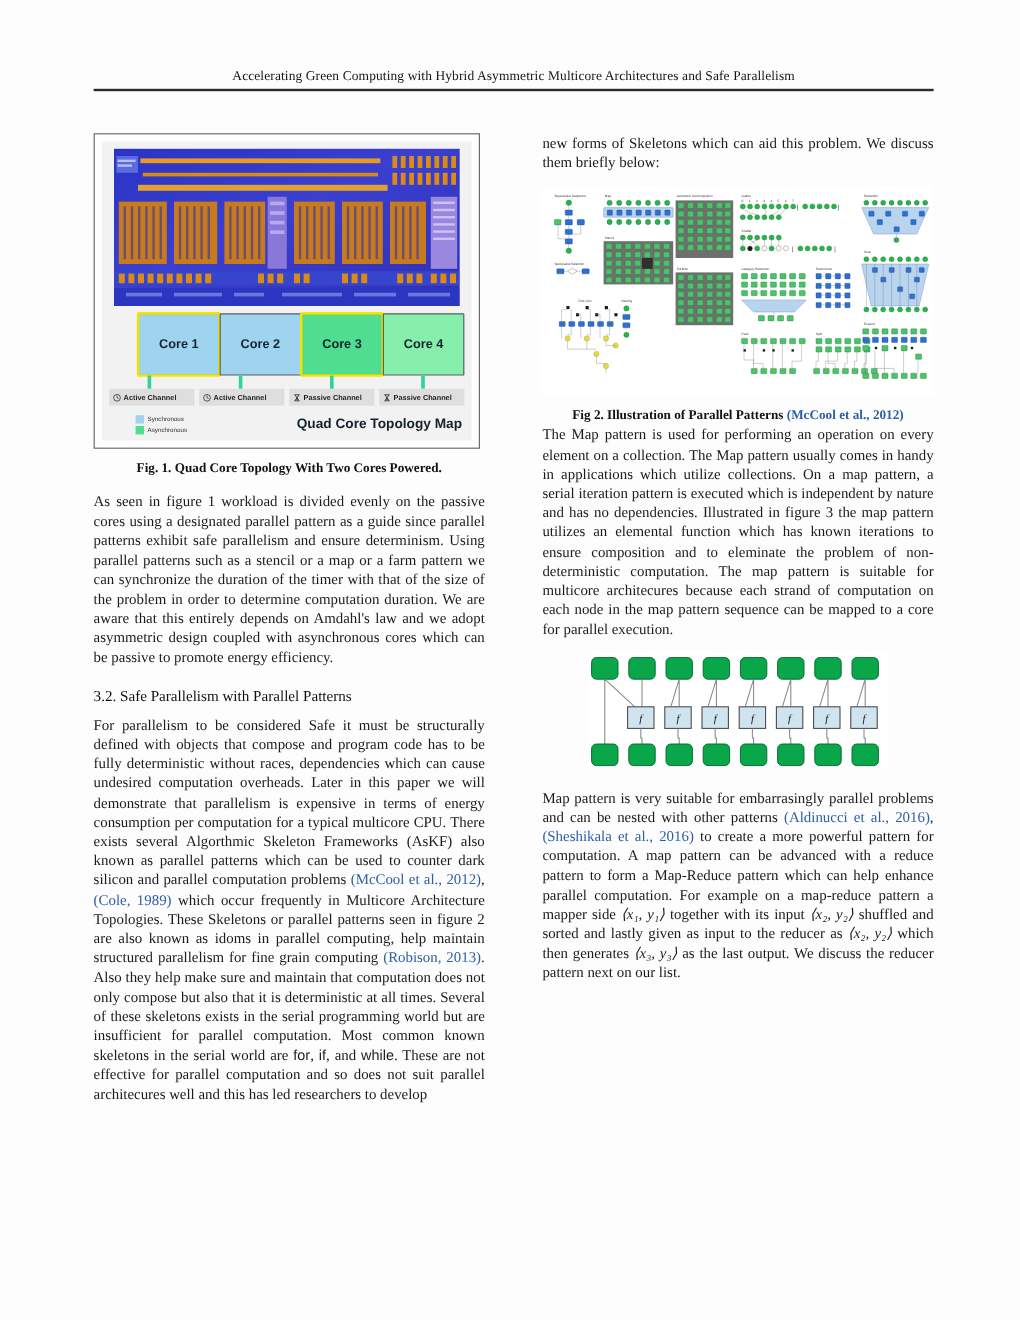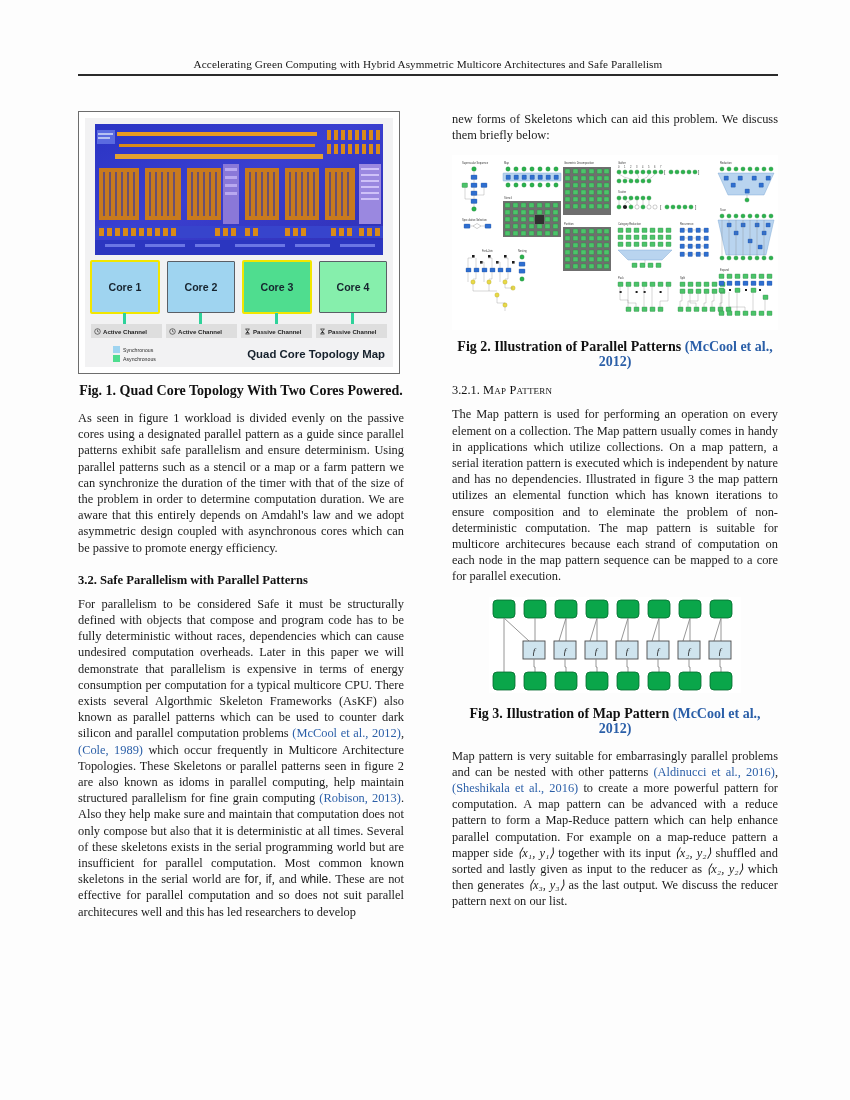--- a/index.html
+++ b/index.html
@@ -71,38 +71,38 @@
     color: #1b1b1b;
   }
 
   .cite { color: #2b5fa8; }
   .mono { font-family: Liberation Sans, sans-serif; font-size: 12px; }
   .math { font-family: "Liberation Serif", serif; font-style: italic; }
 
   h3.sec {
     margin: 17px 0 8px 0;
     font-size: 12.6px;
-    font-weight: bold;
+    font-weight: normal;
     color: #111;
     line-height: 15px;
   }
   h4.subsec {
     margin: 14px 0 8px 0;
     font-size: 12.4px;
     font-weight: normal;
     color: #111;
     line-height: 15px;
   }
   h4.subsec .sc {
     font-variant: small-caps;
     letter-spacing: 0.2px;
   }
 
   .figcap {
-    font-size: 14px;
+    font-size: 11px;
     font-weight: bold;
     line-height: 15px;
     text-align: center;
     color: #111;
     margin: 9px 0 0 0;
   }
   .figcap-left { text-align: center; }
 
   
   .fig1-frame {
@@ -127,21 +127,21 @@
     overflow: hidden;
     background: #2a37c8;
   }
   .die svg { display: block; }
 
   .core-row {
     position: absolute;
     left: 6px; top: 143px;
     width: 296px; height: 52px;
     display: flex;
-    justify-content: space-between;
+    justify-content: flex-end;
     align-items: stretch;
   }
   .core-box {
     width: 68px;
     border: 1.1px solid #5a5f66;
     box-sizing: border-box;
     display: flex;
     align-items: center;
     justify-content: center;
     font-family: "Liberation Sans", sans-serif;
@@ -973,21 +973,20 @@
               <rect x="307" y="156" width="5" height="4.4" rx="0.5"></rect>
             <rect x="315" y="156" width="5" height="4.4" rx="0.5"></rect>
           </g>
           <path class="ln" d="M269 137 V150 H269 V156 M285 137 V148 H285 V156 M301 137 V150 H301 V156 M313 144 V150 H313 V156
                                M277 137 V152 H293 V156"></path>
         </svg>
       </div>
 
       <div class="figcap"><span>Fig 2. Illustration of Parallel Patterns </span><span class="cite">(McCool et al., 2012)</span></div>
 
-      <h4 class="subsec"><span>3.2.1. </span><span class="sc">Map Pattern</span></h4>
 
       <p class="body">The Map pattern is used for performing an operation on every element on a collection. The Map pattern usually comes in handy in applications which utilize collections. On a map pattern, a serial iteration pattern is executed which is independent by nature and has no dependencies. Illustrated in figure 3 the map pattern utilizes an elemental function which has known iterations to ensure composition and to eleminate the problem of non-deterministic computation. The map pattern is suitable for multicore architecures because each strand of computation on each node in the map pattern sequence can be mapped to a core for parallel execution.</p>
 
       <div class="spacer-md"></div>
 
       <div class="fig3-wrap">
         <svg width="252" height="96" viewBox="0 0 252 96" xmlns="http://www.w3.org/2000/svg">
           <style>
             .g3 { fill: #0aa64a; stroke: #046b2e; stroke-width: 0.8; }
             .fn { fill: #cfe4ee; stroke: #4a4a4a; stroke-width: 0.9; }
@@ -1040,21 +1039,20 @@
             <rect x="66" y="75" width="22" height="18" rx="4"></rect>
             <rect x="97" y="75" width="22" height="18" rx="4"></rect>
             <rect x="128" y="75" width="22" height="18" rx="4"></rect>
             <rect x="159" y="75" width="22" height="18" rx="4"></rect>
             <rect x="190" y="75" width="22" height="18" rx="4"></rect>
             <rect x="221" y="75" width="22" height="18" rx="4"></rect>
           </g>
         </svg>
       </div>
 
-      <div class="figcap"><span>Fig 3. Illustration of Map Pattern </span><span class="cite">(McCool et al., 2012)</span></div>
 
       <div class="spacer-md"></div>
 
       <p class="body"><span>Map pattern is very suitable for embarrasingly parallel problems and can be nested with other patterns </span><span class="cite">(Aldinucci et al., 2016)</span><span>, </span><span class="cite">(Sheshikala et al., 2016)</span><span> to create a more powerful pattern for computation. A map pattern can be advanced with a reduce pattern to form a Map-Reduce pattern which can help enhance parallel computation. For example on a map-reduce pattern a mapper side </span><span class="math">⟨x₁, y₁⟩</span><span> together with its input </span><span class="math">⟨x₂, y₂⟩</span><span> shuffled and sorted and lastly given as input to the reducer as </span><span class="math">⟨x₂, y₂⟩</span><span> which then generates </span><span class="math">⟨x₃, y₃⟩</span><span> as the last output. We discuss the reducer pattern next on our list.</span></p>
 
     </div>
   </div>
 </div>
 
 </body></html>

